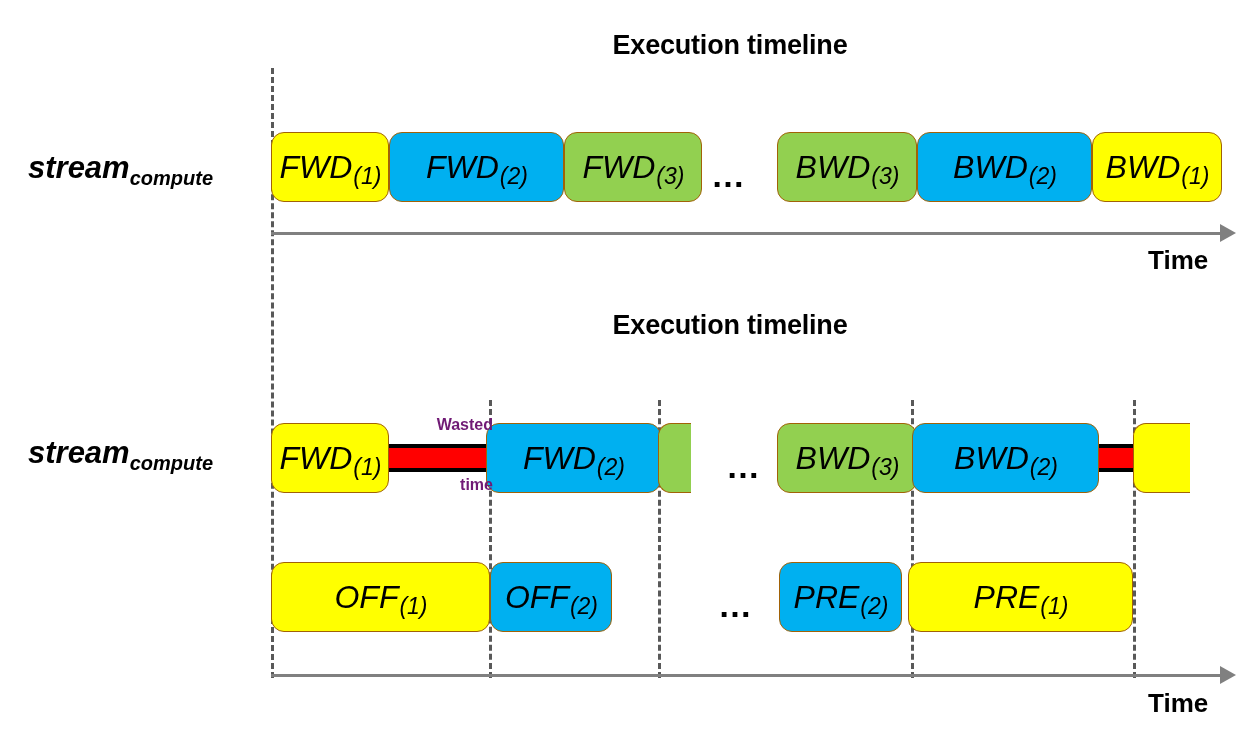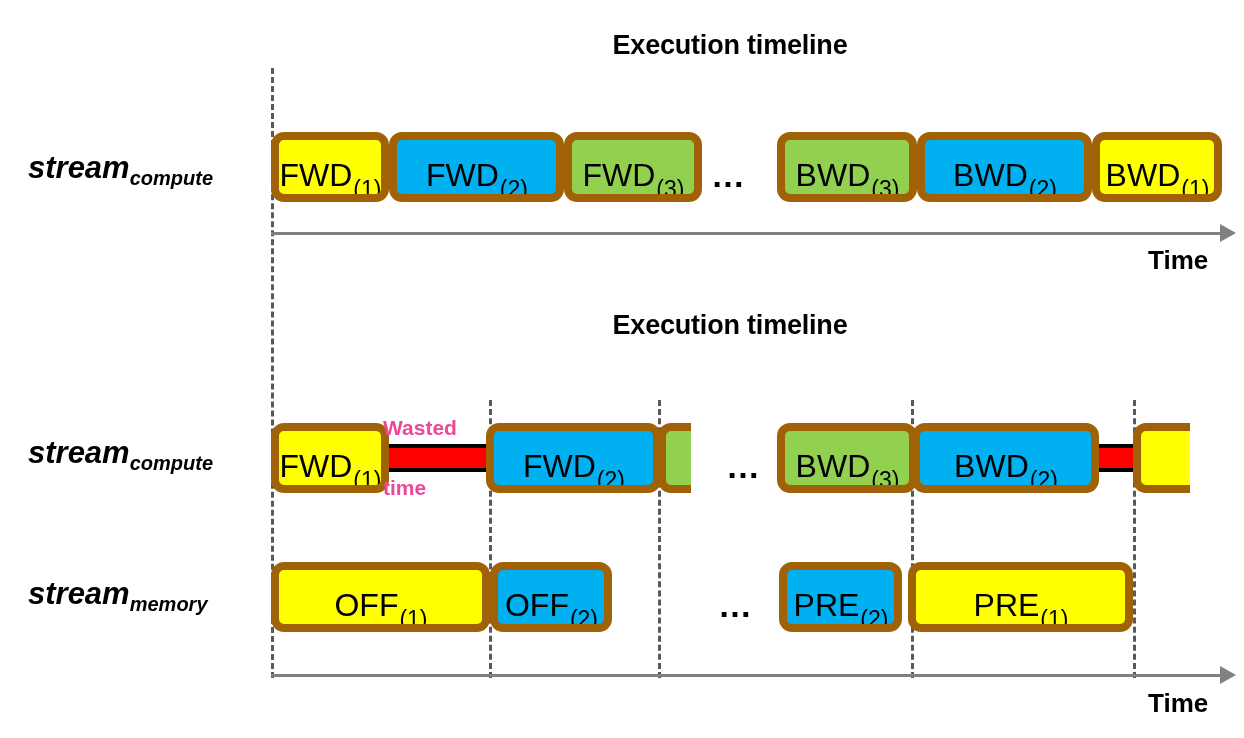--- a/index.html
+++ b/index.html
@@ -51,31 +51,32 @@
     vertical-align: baseline;
     position: relative;
     top: 7px;
     left: 0px;
   }
 
   
   .box {
     position: absolute;
     box-sizing: border-box;
-    border: 8px solid #a16207;
+    border: 1px solid #a16207;
     border-radius: 13px;
     display: flex;
-    align-items: flex-end;
+    align-items: center;
     justify-content: center;
     color: #000000;
     font-size: 32px;
     font-weight: 400;
     white-space: nowrap;
     overflow: hidden;
     z-index: 5;
+    font-style: italic;
   }
   .box .sub {
     font-size: 23px;
     position: relative;
     top: 9px;
     left: 1px;
   }
   .c-yellow { background: #ffff00; }
   .c-blue   { background: #00b0f0; }
   .c-green  { background: #92d050; }
@@ -87,24 +88,24 @@
   .wasted-bar {
     position: absolute;
     box-sizing: border-box;
     background: #ff0000;
     border-top: 4px solid #000000;
     border-bottom: 4px solid #000000;
     z-index: 4;
   }
   .wasted-text {
     position: absolute;
-    color: #ec4899;
-    font-weight: bold;
-    font-size: 21px;
-    text-align: left;
+    color: #701a75;
+    font-weight: bold;
+    font-size: 16px;
+    text-align: right;
     white-space: nowrap;
     line-height: 1;
     z-index: 6;
   }
 
   
   .ellipsis {
     position: absolute;
     font-size: 34px;
     font-weight: bold;
@@ -239,23 +240,20 @@
       <span class="sub">(2)</span>
   </div>
 
   <div class="wasted-bar" style="left:1099px; top:444px; width:34px; height:28px;"></div>
 
   <div class="box c-yellow clip-right" style="left:1133px; top:423px; width:57px; height:70px;">
     <span></span>
       <span class="sub"></span>
   </div>
 
-  <div class="stream-label" style="left:28px; top:578px;">
-    <span>stream</span><span class="sub">memory</span>
-  </div>
 
   <div class="box c-yellow" style="left:271px; top:562px; width:219px; height:70px;">
     <span>OFF</span>
       <span class="sub">(1)</span>
   </div>
 
   <div class="box c-blue" style="left:490px; top:562px; width:122px; height:70px;">
     <span>OFF</span>
       <span class="sub">(2)</span>
   </div>

